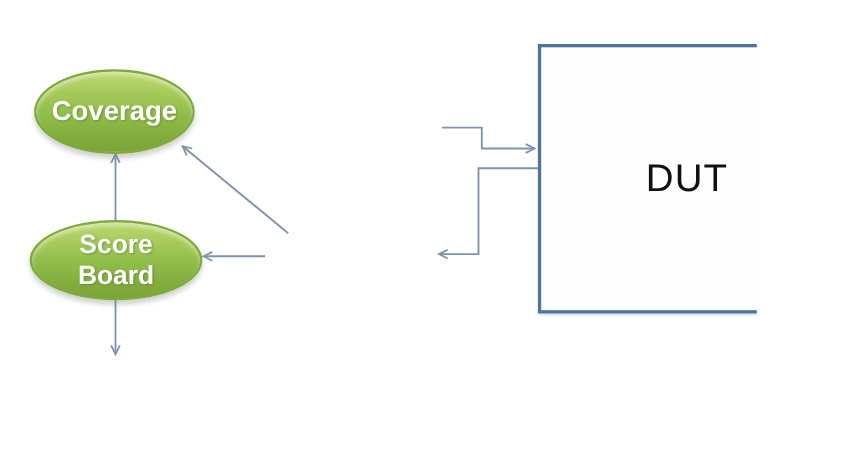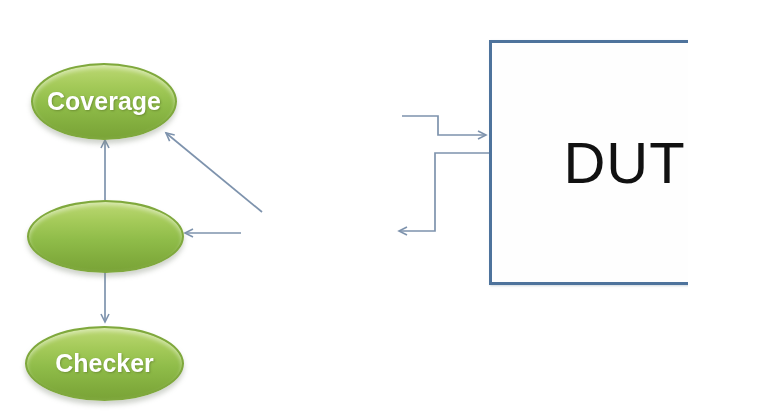--- a/index.html
+++ b/index.html
@@ -22,21 +22,21 @@
     font-size:25px;
     line-height:1.15;
     text-shadow:1px 1px 2px rgba(95,125,45,0.65);
   }
   .rect{
     background:#fefefe;
     border:3px solid #4e739c;
     box-shadow:1px 1px 2px rgba(160,175,190,0.5);
     color:#111111;
     font-weight:300;
-    font-size:58px;
+    font-size:35px;
     letter-spacing:1px;
   }
   #node-coverage{left:31px;top:63px;width:142px;height:73px;}
   #node-bfm{left:250px;top:78px;width:153px;height:71px;}
   #node-scoreboard{left:27px;top:200px;width:153px;height:69px;font-size:24px;}
   #node-monitor{left:240px;top:206px;width:155px;height:67px;}
   #node-checker{left:25px;top:326px;width:155px;height:71px;}
   #node-dut{left:489px;top:40px;width:265px;height:239px;}
   .node-label{pointer-events:none;}
 </style>
@@ -60,24 +60,23 @@
       <polyline points="489,153 435,153 435,231 399,231" marker-end="url(#arrowV)"></polyline>
     </g>
   </svg>
 
   <div class="node ellipse" id="node-coverage">
     <span class="node-label">Coverage</span>
   </div>
 
 
   <div class="node ellipse" id="node-scoreboard">
+    <span class="node-label">Score</span>
+    <span class="node-label">Board</span>
   </div>
 
 
-  <div class="node ellipse" id="node-checker">
-    <span class="node-label">Checker</span>
-  </div>
 
   <div class="node rect" id="node-dut">
     <span class="node-label">DUT</span>
   </div>
 
 </div>
 
 </body></html>

